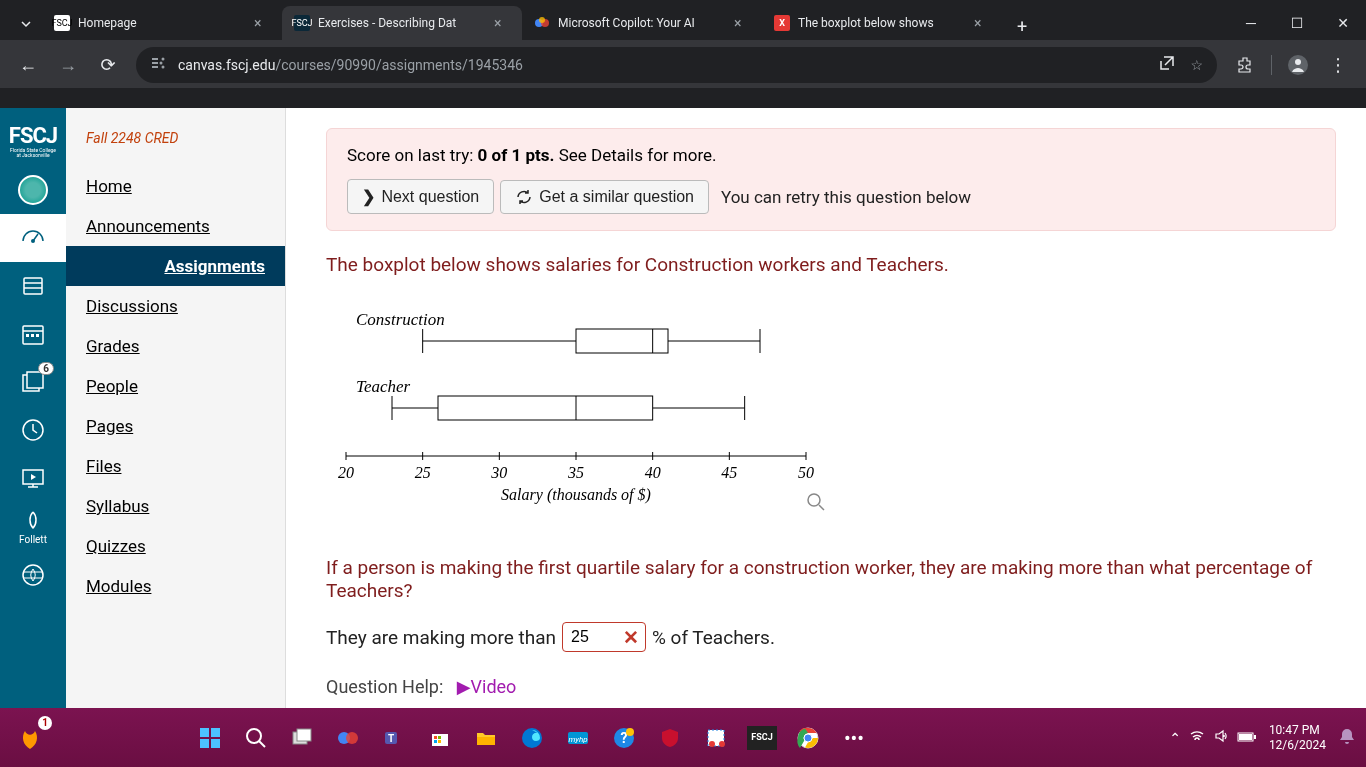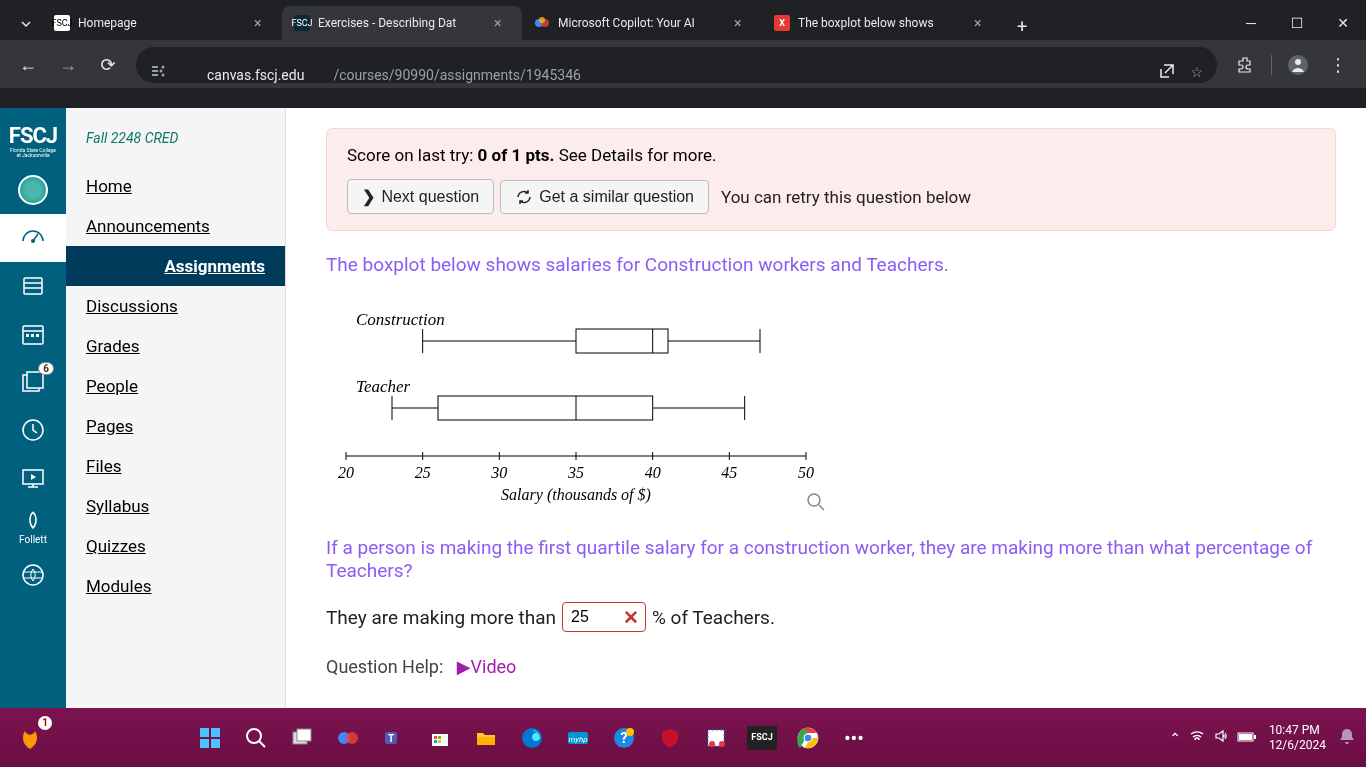--- a/index.html
+++ b/index.html
@@ -18,21 +18,21 @@
 .tab-title { flex: 1; white-space: nowrap; overflow: hidden; text-overflow: ellipsis; }
 .tab-close { width: 16px; height: 16px; margin-left: 6px; color: #9aa0a6; font-size: 14px; }
 .tab-new { width: 28px; height: 28px; display: flex; align-items: center; justify-content: center; color: #e8eaed; font-size: 18px; margin-left: 6px; cursor: pointer; }
 .window-controls { margin-left: auto; display: flex; height: 34px; }
 .window-btn { width: 46px; display: flex; align-items: center; justify-content: center; color: #e8eaed; font-size: 14px; }
 
 .nav-bar { height: 48px; background: #35363a; display: flex; align-items: center; padding: 0 10px; gap: 4px; margin-top: 0; border-top: 1px solid #35363a;}
 .browser-top.with-active .nav-bar { background: #35363a; }
 .nav-btn { width: 36px; height: 36px; display: flex; align-items: center; justify-content: center; color: #9aa0a6; font-size: 18px; border-radius: 18px; }
 .nav-btn.enabled { color: #e8eaed; }
-.url-bar { flex: 1; height: 36px; background: #202124; border-radius: 18px; display: flex; align-items: flex-end; padding: 0 14px; color: #e8eaed; font-size: 14px; margin: 0 6px; gap: 29px; }
+.url-bar { flex: 1; height: 36px; background: #202124; border-radius: 18px; display: flex; align-items: center; padding: 0 14px; color: #e8eaed; font-size: 14px; margin: 0 6px; }
 .url-icon { margin-right: 10px; color: #9aa0a6; font-size: 14px; }
 .url-domain { color: #e8eaed; }
 .url-path { color: #9aa0a6; }
 .url-right { margin-left: auto; display: flex; gap: 14px; color: #9aa0a6; align-items: center; }
 
 
 .page { position: absolute; top: 108px; left: 0; right: 0; bottom: 59px; background: #fff; display: flex; }
 
 
 .global-nav { width: 66px; background: #00607e; display: flex; flex-direction: column; align-items: center; padding-top: 6px; }
@@ -43,38 +43,38 @@
 .gn-item.active { background: #fff; color: #00607e; }
 .gn-item .globe { width: 30px; height: 30px; border-radius: 50%; background: radial-gradient(circle, #4db6ac 40%, #26a69a 70%); border: 2px solid #fff; }
 .gn-badge { position: absolute; top: 4px; right: 12px; background: #fff; color: #333; font-size: 10px; border-radius: 8px; padding: 0 4px; font-weight: bold; border:1px solid #888;}
 .gn-label { font-size: 10px; color: #fff; margin-top: -4px; margin-bottom: 6px; }
 
 
 .course-panel { width: 220px; background: #f5f5f5; padding: 14px 14px; border-right: 1px solid #ddd; overflow-y: auto; position: relative;}
 .course-panel::-webkit-scrollbar { width: 16px; }
 .course-panel::-webkit-scrollbar-track { background: #f0f0f0; }
 .course-panel::-webkit-scrollbar-thumb { background: #c1c1c1; }
-.course-term { font-style: italic; color: #0f766e; font-size: 14px; margin: 8px 0 20px 6px; }
+.course-term { font-style: italic; color: #c2410c; font-size: 14px; margin: 8px 0 20px 6px; }
 .course-link { display: block; padding: 10px 6px; color: #000000; text-decoration: underline; font-size: 17px; }
 .course-link.active { background: #003b5c; color: #fff; font-weight: bold; text-decoration: underline; margin: 0 -14px; padding: 10px 20px; text-align: right; }
 
 
 .main { flex: 1; background: #fff; padding: 20px 30px 20px 40px; overflow-y: auto; position: relative; }
 .main::-webkit-scrollbar { width: 16px; }
 .main::-webkit-scrollbar-track { background: #f0f0f0; }
 .main::-webkit-scrollbar-thumb { background: #c1c1c1; }
 
 .score-box { background: #fdecec; border: 1px solid #f5d5d5; border-radius: 6px; padding: 16px 20px; margin-bottom: 22px; }
 .score-text { font-size: 17px; color: #000000; margin-bottom: 14px; }
 .score-text .bold { font-weight: bold; }
 .btn { display: inline-flex; align-items: center; background: #f5f5f5; border: 1px solid #bbb; border-radius: 4px; padding: 7px 14px; font-size: 16px; color: #222; margin-right: 6px; cursor: pointer; }
 .btn .arrow { margin-right: 6px; font-weight: bold; }
 .retry-text { font-size: 17px; color: #222; margin-left: 6px; }
 
-.question-text { font-size: 19px; color: #8b5cf6; margin-bottom: 20px; }
+.question-text { font-size: 19px; color: #7f1d1d; margin-bottom: 20px; }
 
 
 .boxplot-area { position: relative; width: 500px; height: 230px; margin-left: 0; }
 .bp-magnify { position: absolute; right: 0; bottom: 10px; color: #888; font-size: 18px; }
 
 .answer-row { font-size: 19px; color: #222; margin-top: 20px; display: flex; align-items: center; flex-wrap: wrap; gap: 6px;}
 .answer-input-box { display: inline-flex; align-items: center; border: 1.5px solid #c0392b; border-radius: 4px; padding: 2px 6px 2px 8px; height: 30px; }
 .answer-input-box input { border: none; outline: none; width: 48px; font-size: 16px; }
 .answer-x { color: #c0392b; font-weight: bold; margin-left: 4px; }
 
@@ -317,21 +317,21 @@
           <line x1="250" y1="100" x2="250" y2="124" stroke="#000"></line>
         </svg>
       <span class="bp-magnify">
         <svg width="20" height="20" viewBox="0 0 20 20">
             <circle cx="8" cy="8" r="6" stroke="#888" stroke-width="1.5" fill="none"></circle>
             <line x1="13" y1="13" x2="18" y2="18" stroke="#888" stroke-width="1.5"></line>
           </svg>
       </span>
     </div>
 
-    <div class="question-text" style="margin-top:10px;">If a person is making the first quartile salary for a construction worker, they are making more than what percentage of Teachers?</div>
+    <div class="question-text" style="margin-top:30px;">If a person is making the first quartile salary for a construction worker, they are making more than what percentage of Teachers?</div>
 
     <div class="answer-row">
       <span>They are making more than</span>
       <span class="answer-input-box">
         <input type="text" value="25" style="">
         <span class="answer-x">✕</span>
       </span>
       <span>% of Teachers.</span>
     </div>
 

